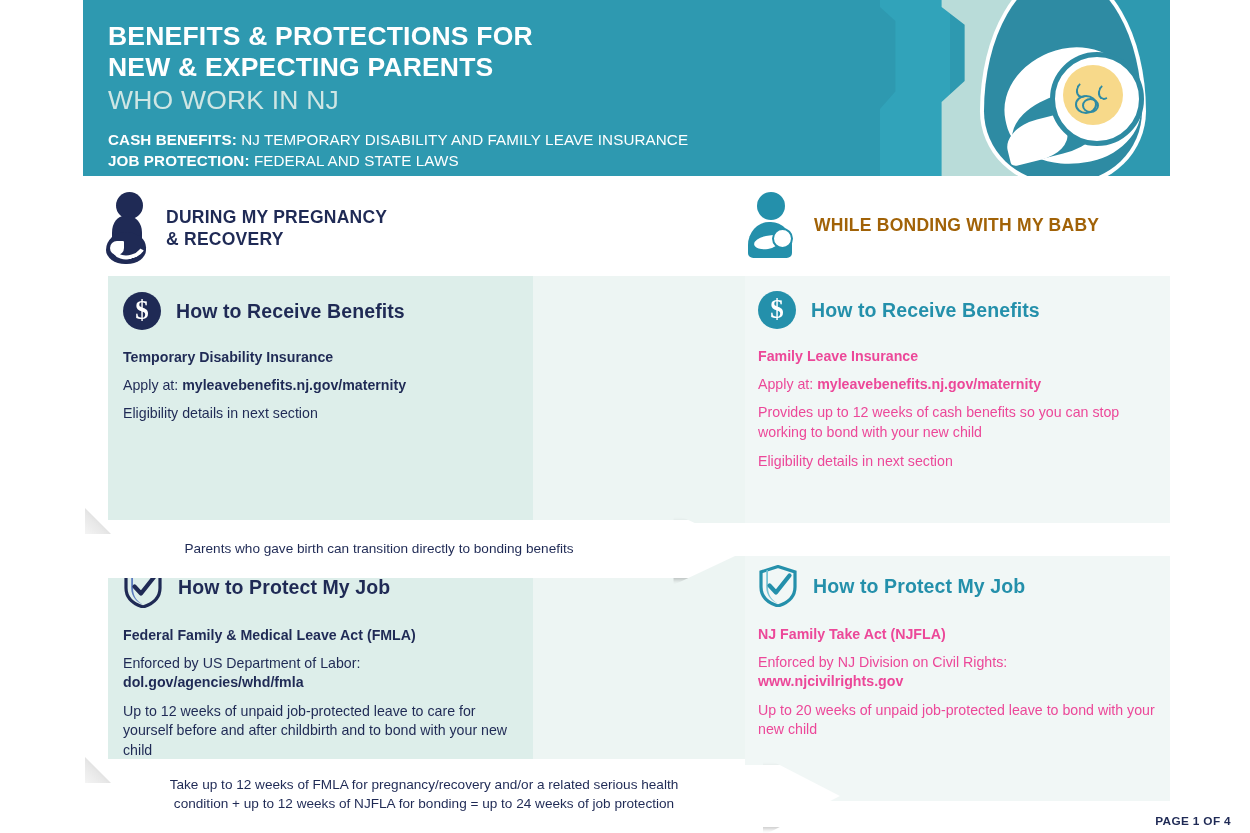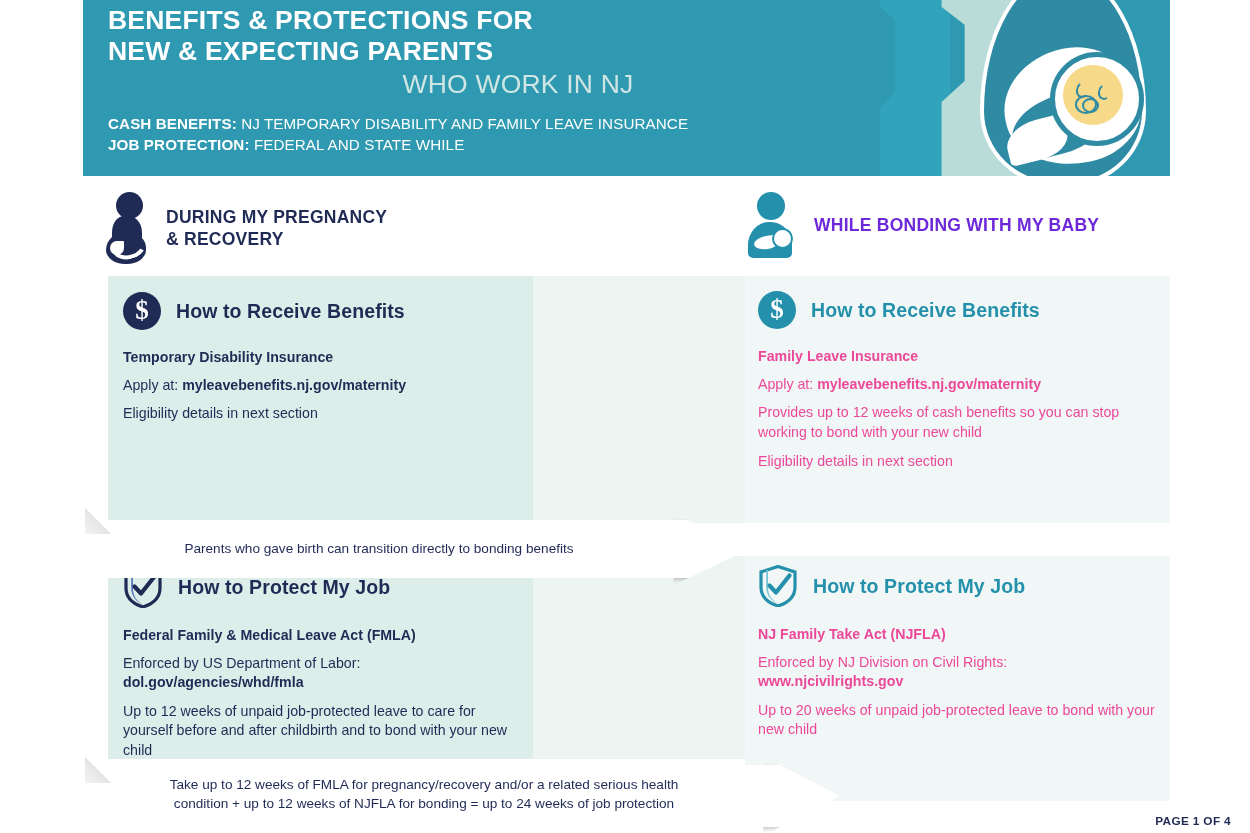--- a/index.html
+++ b/index.html
@@ -10,29 +10,29 @@
     font-family:"Liberation Sans","DejaVu Sans",sans-serif;
     position:relative;overflow:hidden;
     -webkit-font-smoothing:antialiased;
   }
 
   
   .header{
     position:absolute;left:83px;top:0;width:1087px;height:176px;
     background:#2e99b0;overflow:hidden;
   }
-  .header-text{position:absolute;left:25px;top:0;width:820px;z-index:4;}
+  .header-text{position:absolute;left:25px;top:16px;width:820px;z-index:4;}
   .h-line1,.h-line2{
     font-size:26.5px;font-weight:bold;color:#ffffff;
     letter-spacing:.2px;line-height:1.17;margin:0;
   }
   .h-line1{padding-top:5px;}
   .h-line3{
     font-size:26.5px;font-weight:normal;color:#cfe6e4;
-    letter-spacing:.2px;line-height:1.2;margin:2px 0 0 0;text-align:center;
+    letter-spacing:.2px;line-height:1.2;margin:2px 0 0 0;
   }
   .h-sub{margin-top:12px;}
   .h-sub-row{
     font-size:15.2px;color:#ffffff;line-height:1.42;letter-spacing:.1px;
   }
   .h-sub-row b{font-weight:bold;}
 
   
   .art{position:absolute;right:0;top:0;width:300px;height:176px;}
   .art-band-a{position:absolute;left:10px;top:0;width:70px;height:176px;background:#31a3ba;
@@ -64,21 +64,21 @@
     border-radius:50%;}
   .art-mouth2{position:absolute;left:19px;top:33px;width:13px;height:11px;border:2.4px solid #2e8ba3;
     border-radius:50%;}
 
   
   .sec-title{position:absolute;display:flex;align-items:center;}
   .sec-left{left:106px;top:192px;}
   .sec-right{left:748px;top:192px;}
   .sec-label{font-size:17.5px;font-weight:bold;letter-spacing:.25px;line-height:1.28;}
   .sec-left .sec-label{color:#1f2a55;margin-left:18px;}
-  .sec-right .sec-label{color:#6d28d9;margin-left:22px;}
+  .sec-right .sec-label{color:#a16207;margin-left:22px;}
 
   .pic-preg{position:relative;width:42px;height:72px;}
   .pp-head{position:absolute;left:10px;top:0;width:27px;height:27px;border-radius:50%;background:#1f2a55;}
   .pp-body{position:absolute;left:6px;top:24px;width:30px;height:32px;background:#1f2a55;
     border-radius:40% 46% 14% 14%/52% 52% 10% 10%;}
   .pp-belly{position:absolute;left:0px;top:40px;width:40px;height:32px;background:#1f2a55;
     border-radius:50% 50% 48% 48%/56% 48% 44% 44%;}
   .pp-arm{position:absolute;left:6px;top:42px;width:26px;height:17px;border:4px solid #ffffff;
     border-radius:50% 50% 50% 50%;border-top-color:transparent;border-right-color:transparent;
     transform:rotate(-18deg);}
@@ -188,21 +188,21 @@
 
   <div class="header-text">
     <div class="h-line1">BENEFITS &amp; PROTECTIONS FOR</div>
     <div class="h-line2">NEW &amp; EXPECTING PARENTS</div>
     <div class="h-line3">WHO WORK IN NJ</div>
     <div class="h-sub">
       <div class="h-sub-row">
         <b>CASH BENEFITS:</b><span> NJ TEMPORARY DISABILITY AND FAMILY LEAVE INSURANCE</span>
       </div>
       <div class="h-sub-row">
-        <b>JOB PROTECTION:</b><span> FEDERAL AND STATE WHILE</span>
+        <b>JOB PROTECTION:</b><span> FEDERAL AND STATE LAWS</span>
       </div>
     </div>
   </div>
 </div>
 
 <div class="sec-title sec-left">
   <div class="pic-preg">
     <div class="pp-head"></div>
       <div class="pp-body"></div>
       <div class="pp-belly"></div>

